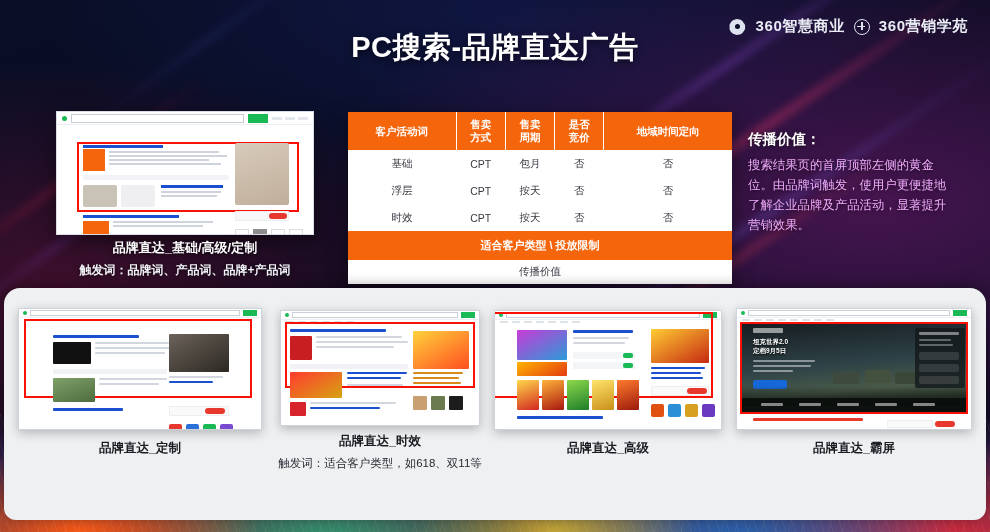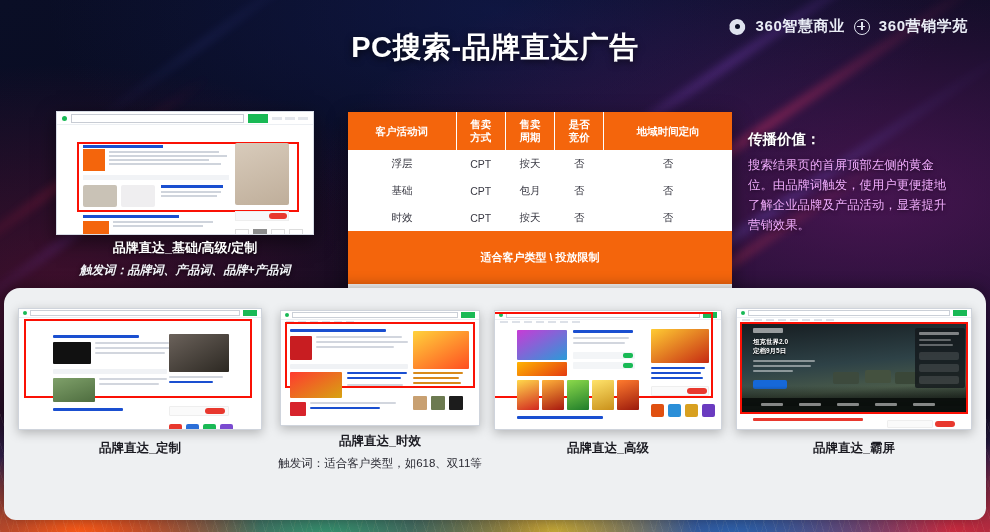--- a/index.html
+++ b/index.html
@@ -150,21 +150,21 @@
   table.res-table th:last-child { border-right: none; }
   table.res-table td {
     background: #ffffff;
     color: #3a3a44;
     font-size: 10.5px;
     text-align: center;
     padding: 6.5px 2px;
   }
   .tbl-footer-head {
     background: #f4650c; color:#fff; font-weight:bold;
-    font-size: 11px; text-align:center; padding: 19px 0;
+    font-size: 11px; text-align:center; padding: 7px 0;
   }
   .tbl-footer-val {
     background:#fff; color:#3a3a44; font-size:10.5px; text-align:center; padding: 5px 0;
   }
 
   
   .value-block { position: absolute; left: 748px; top: 130px; width: 208px; }
   .value-title {
     color: #ffffff; font-size: 14.5px; font-weight: bold; margin-bottom: 6px;
     text-shadow: 0 1px 4px rgba(0,0,0,.6);
@@ -175,21 +175,21 @@
   }
 
   
   .cap-hero {
     position: absolute; left: 56px; top: 239px; width: 258px; text-align: center;
     color: #ffffff; font-size: 13px; font-weight: bold;
     text-shadow: 0 1px 4px rgba(0,0,0,.7);
   }
   .cap-hero-sub {
     position: absolute; left: 20px; top: 262px; width: 330px; text-align: center;
-    color: #f3f4f9; font-size: 12px; font-weight: bold; font-style: italic;
+    color: #f3f4f9; font-size: 12px; font-weight: bold; 
     text-shadow: 0 1px 4px rgba(0,0,0,.7);
   }
 
   
   .panel {
     position: absolute; left: 4px; right: 4px; top: 288px; height: 232px;
     background: #eef0f2;
     border-radius: 16px 16px 12px 12px;
     box-shadow: 0 -2px 14px rgba(0,0,0,.35);
     overflow: hidden;
@@ -307,30 +307,30 @@
 方式</th>
         <th>售卖
 周期</th>
         <th>是否
 竞价</th>
         <th>地域时间定向</th>
       </tr>
     </thead>
     <tbody>
       <tr>
-        <td>浮层</td>
+        <td>基础</td>
         <td>CPT</td>
-        <td>按天</td>
+        <td>包月</td>
         <td>否</td>
         <td>否</td>
       </tr>
       <tr>
-        <td>基础</td>
+        <td>浮层</td>
         <td>CPT</td>
-        <td>包月</td>
+        <td>按天</td>
         <td>否</td>
         <td>否</td>
       </tr>
       <tr>
         <td>时效</td>
         <td>CPT</td>
         <td>按天</td>
         <td>否</td>
         <td>否</td>
       </tr>

